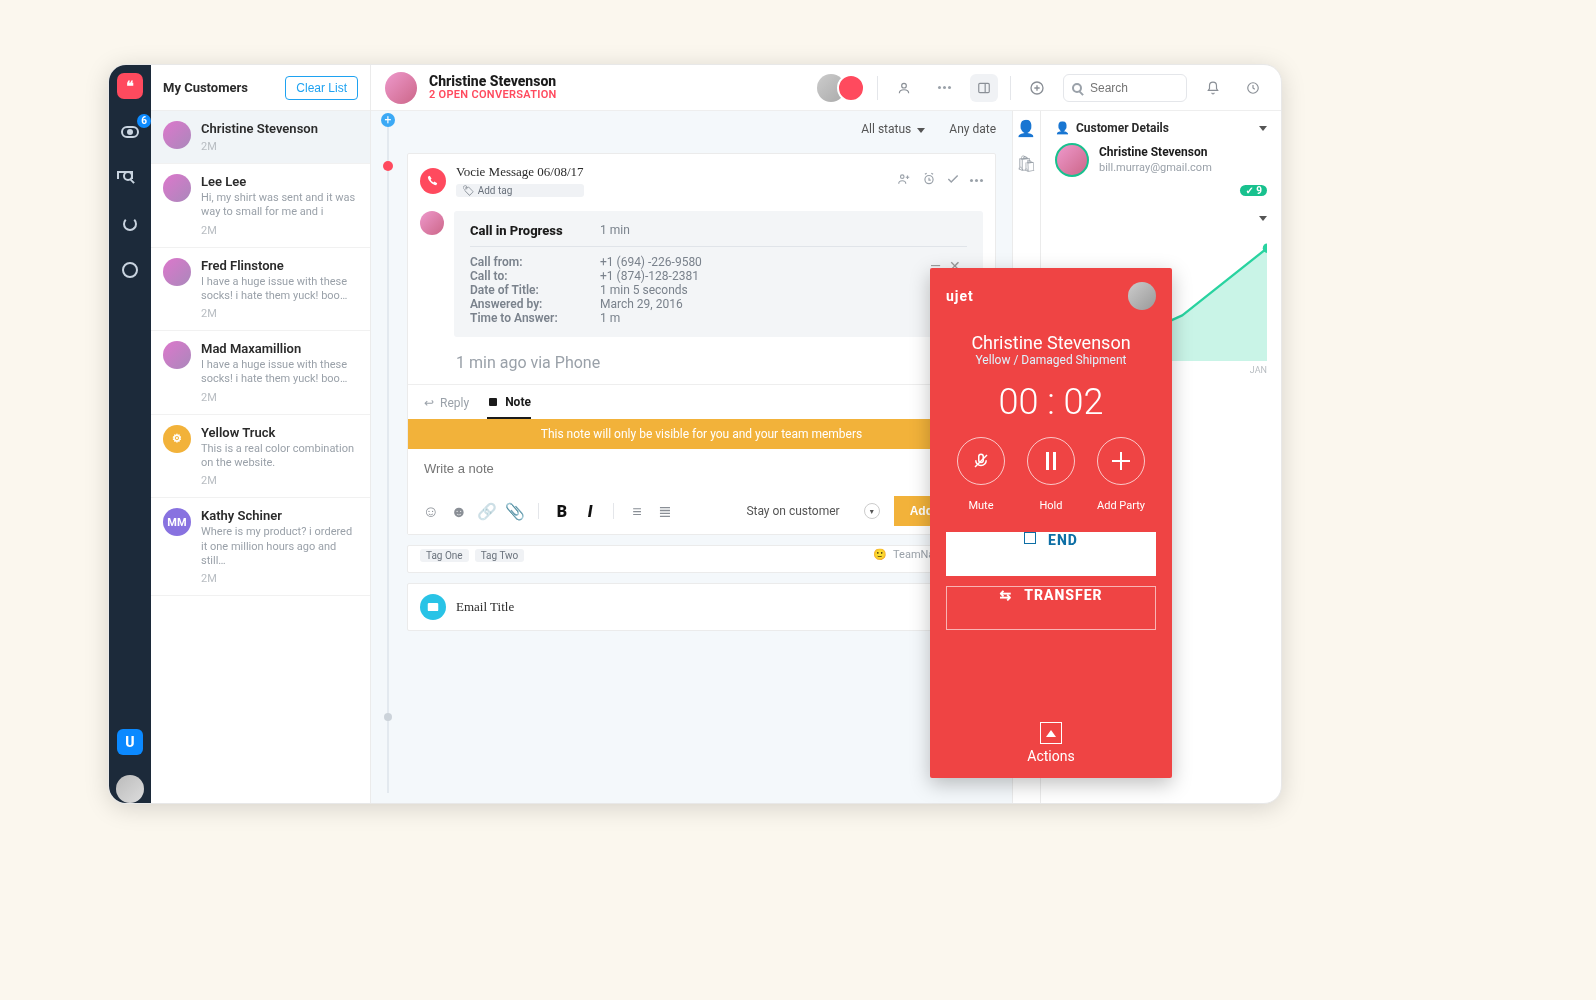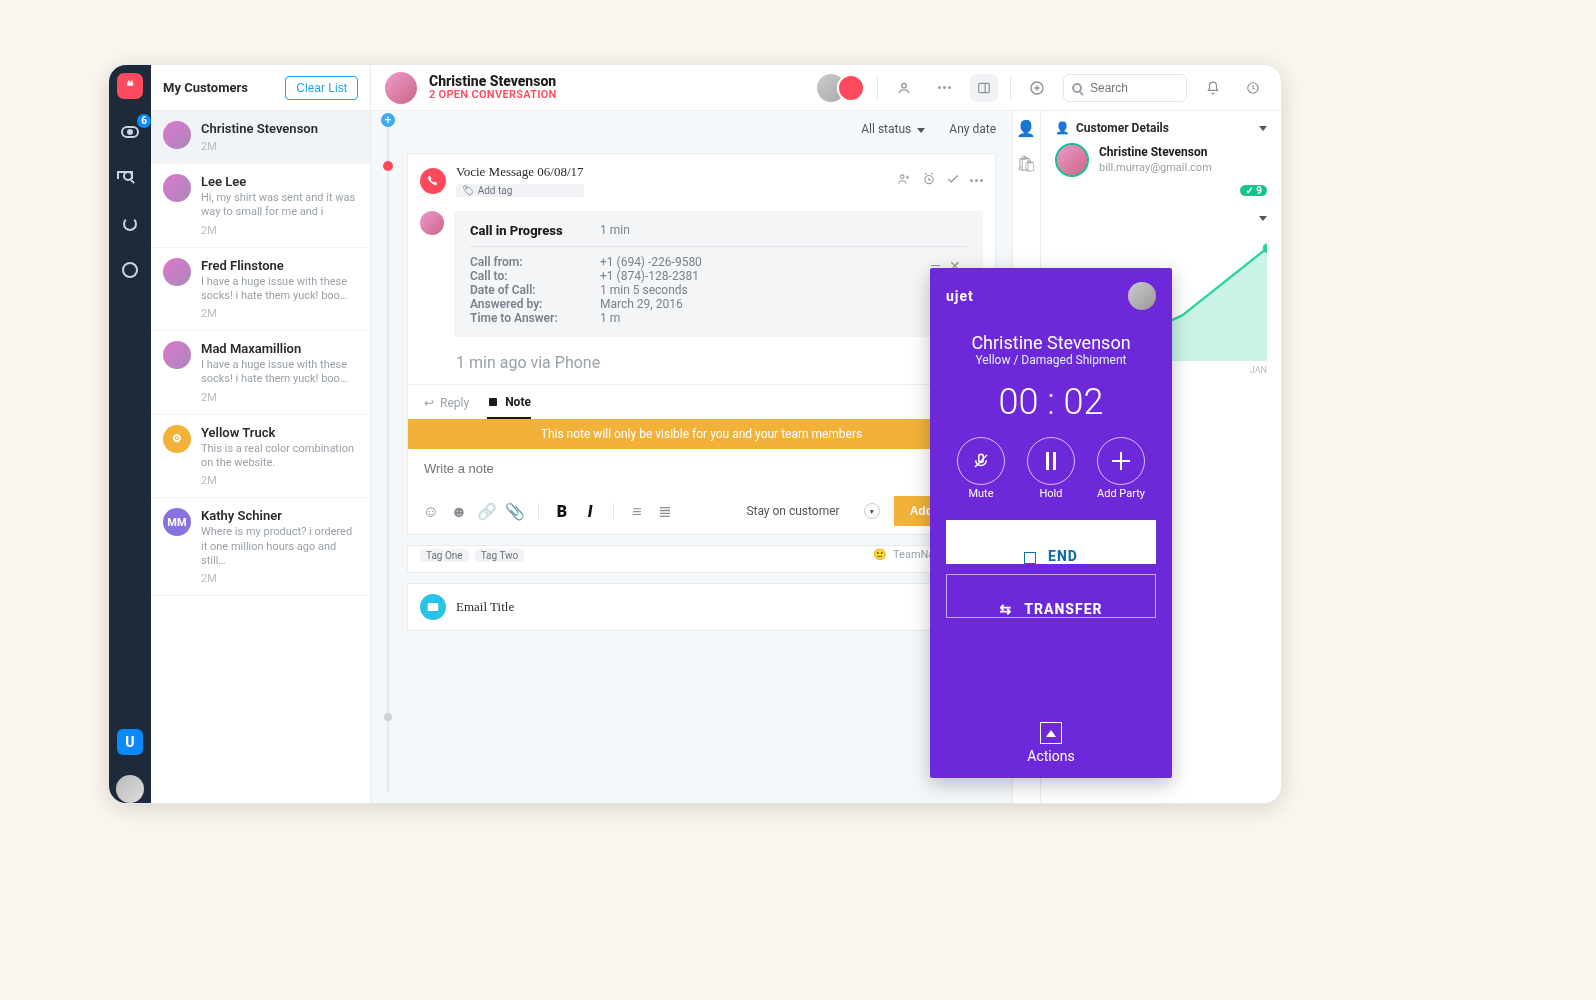--- a/index.html
+++ b/index.html
@@ -103,36 +103,36 @@
   .caret{display:inline-block;width:0;height:0;border-left:4px solid transparent;border-right:4px solid transparent;border-top:5px solid #555;}
   .custrow{display:flex;align-items:center;gap:10px;margin-bottom:8px;}
   .custrow .av{width:34px;height:34px;border-radius:50%;border:2px solid #18C18E;background:linear-gradient(135deg,#E9C,#C68);}
   .custrow .txt{font-size:12px;line-height:1.3;}
   .custrow .txt .nm{font-weight:700;color:#1b1b1b;}
   .custrow .txt .em{color:#9AA1A9;font-size:11px;}
   .greenpill{background:#18C18E;color:#fff;font-size:10px;font-weight:700;border-radius:8px;padding:0 5px;}
   .minichart{height:120px;margin-top:20px;position:relative;}
   .months{display:flex;justify-content:space-between;font-size:9px;color:#B8BDC2;margin-top:4px;}
   
-  .ujet{position:absolute;left:930px;top:268px;width:242px;height:510px;background:#6d28d9;color:#fff;border-radius:2px;box-shadow:0 6px 20px rgba(0,0,0,.25);display:flex;flex-direction:column;padding:14px 16px;}
+  .ujet{position:absolute;left:930px;top:268px;width:242px;height:510px;background:#ef4444;color:#fff;border-radius:2px;box-shadow:0 6px 20px rgba(0,0,0,.25);display:flex;flex-direction:column;padding:14px 16px;}
   .ujet-head{display:flex;align-items:center;justify-content:space-between;margin-bottom:22px;}
   .ujet-logo{font-size:14px;font-weight:700;letter-spacing:1px;}
   .ujet .av{width:28px;height:28px;border-radius:50%;background:linear-gradient(135deg,#ccc,#999);}
   .ujet .name{text-align:center;font-size:18px;}
   .ujet .queue{text-align:center;font-size:12px;color:#DDF2FC;}
   .ujet .timer{text-align:center;font-size:36px;font-weight:300;margin:14px 0;}
   .cbtns{display:flex;justify-content:space-around;}
-  .cbtn{display:flex;flex-direction:column;align-items:center;gap:2px;font-size:11px;text-align:center;}
+  .cbtn{display:flex;flex-direction:column;align-items:center;gap:14px;font-size:11px;text-align:center;}
   .cbtn .c{width:48px;height:48px;border-radius:50%;border:1.5px solid rgba(255,255,255,.7);display:flex;align-items:center;justify-content:center;}
   .pause{display:flex;gap:4px;}
   .pause span{width:3px;height:18px;background:#fff;}
   .plus-h{position:relative;width:18px;height:18px;}
   .plus-h::before{content:"";position:absolute;left:0;top:8px;width:18px;height:2px;background:#fff;}
   .plus-h::after{content:"";position:absolute;left:8px;top:0;width:2px;height:18px;background:#fff;}
-  .bigbtn{height:44px;margin-top:20px;display:flex;align-items:flex-end;justify-content:center;gap:12px;font-size:14px;font-weight:800;letter-spacing:1px;}
+  .bigbtn{height:44px;margin-top:20px;display:flex;align-items:flex-start;justify-content:center;gap:12px;font-size:14px;font-weight:800;letter-spacing:1px;}
   .bigbtn.end{background:#fff;color:#0E6FA5;}
   .bigbtn.transfer{border:1px solid rgba(255,255,255,.6);color:#fff;margin-top:10px;}
   .ujet .actions{margin-top:auto;text-align:center;font-size:14px;}
   .ujet .actbox{width:22px;height:22px;border:1.5px solid #fff;margin:0 auto 4px;display:flex;align-items:center;justify-content:center;}
   .tri-up{width:0;height:0;border-left:5px solid transparent;border-right:5px solid transparent;border-bottom:7px solid #fff;}
   .sq{width:12px;height:12px;border:1.5px solid currentColor;}
   .ujet-wc{position:absolute;left:930px;top:258px;display:flex;gap:8px;color:#999;font-size:14px;}
   .ujet-wc span{cursor:pointer;}
 </style>
 </head>
@@ -334,21 +334,21 @@
               <div id="cip-rows">
                     <div class="cip-row">
                       <span class="k">Call from:</span>
                       <span class="v">+1 (694) -226-9580</span>
                     </div>
                     <div class="cip-row">
                       <span class="k">Call to:</span>
                       <span class="v">+1 (874)-128-2381</span>
                     </div>
                     <div class="cip-row">
-                      <span class="k">Date of Call:</span>
+                      <span class="k">Date of Title:</span>
                       <span class="v">1 min 5 seconds</span>
                     </div>
                     <div class="cip-row">
                       <span class="k">Answered by:</span>
                       <span class="v">March 29, 2016</span>
                     </div>
                     <div class="cip-row">
                       <span class="k">Time to Answer:</span>
                       <span class="v">1 m</span>
                     </div>

